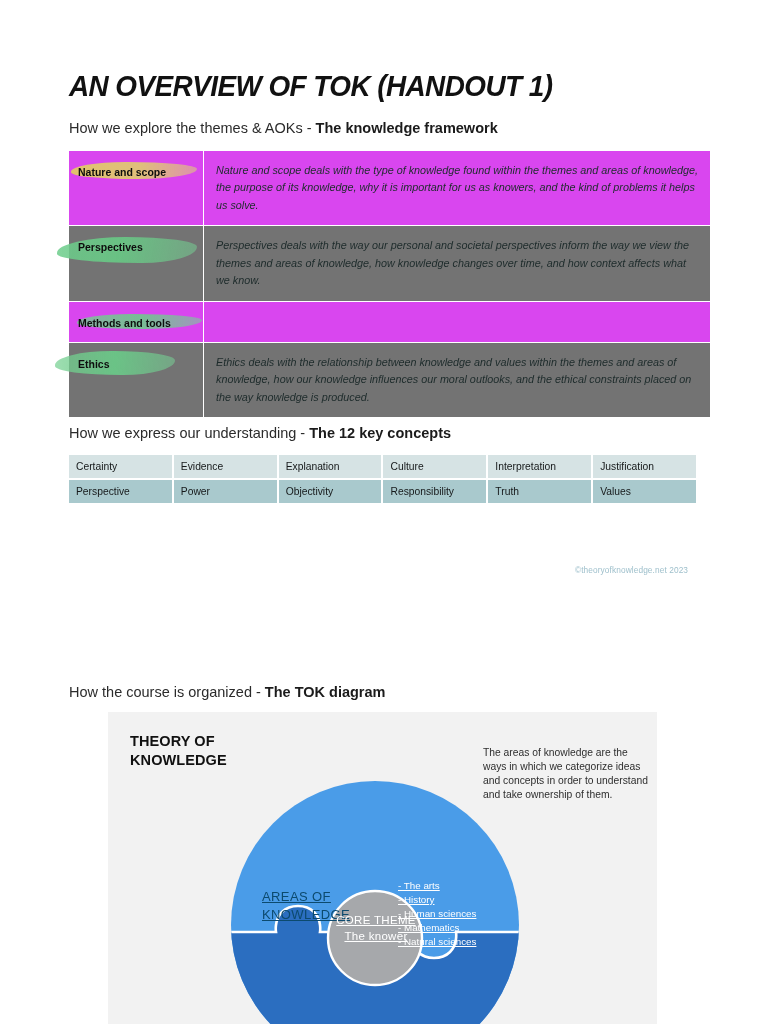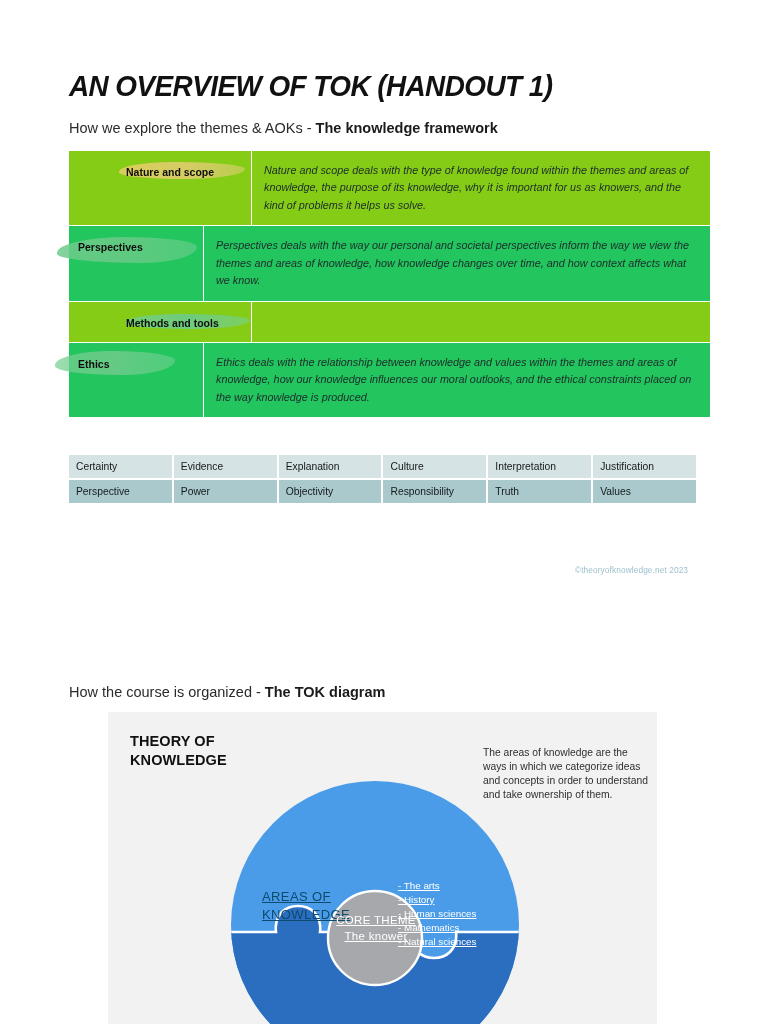--- a/index.html
+++ b/index.html
@@ -50,22 +50,22 @@
 
   
   .kf-table {
     position: absolute;
     left: 69px;
     top: 151px;
     width: 641px;
     border-collapse: collapse;
   }
   .kf-row { display: flex; }
-  .kf-row.light { background: #84cc16; padding-left: 48px; }
-  .kf-row.dark  { background: #22c55e; }
+  .kf-row.light { background: #d946ef; }
+  .kf-row.dark  { background: #737373; }
   .kf-label-cell {
     position: relative;
     width: 135px;
     flex: 0 0 135px;
     padding: 11px 0 11px 9px;
     box-sizing: border-box;
     border-right: 1px solid #ffffff;
   }
   .kf-label {
     position: relative;
@@ -257,20 +257,23 @@
     <div class="kf-row dark">
       <div class="kf-label-cell">
         <span class="hl hl-green-3"></span>
         <span class="kf-label">Ethics</span>
       </div>
       <div class="kf-desc-cell">Ethics deals with the relationship between knowledge and values within the themes and areas of knowledge, how our knowledge influences our moral outlooks, and the ethical constraints placed on the way knowledge is produced.</div>
     </div>
 
   </div>
 
+  <div class="section-head" id="head-concepts">
+    <span>How we express our understanding - </span><span class="bold">The 12 key concepts</span>
+  </div>
 
   <div class="kc-table">
     <div class="kc-row light">
       <div class="kc-cell">Certainty</div>
       <div class="kc-cell">Evidence</div>
       <div class="kc-cell">Explanation</div>
       <div class="kc-cell">Culture</div>
       <div class="kc-cell">Interpretation</div>
       <div class="kc-cell">Justification</div>
     </div>

